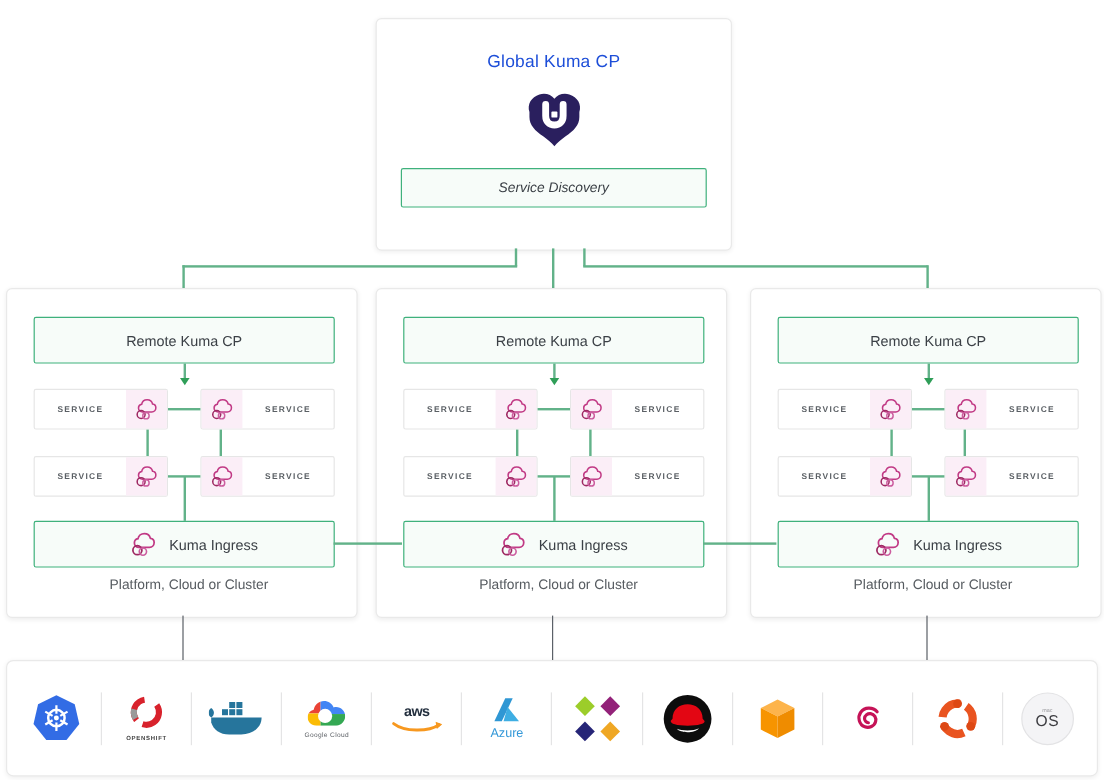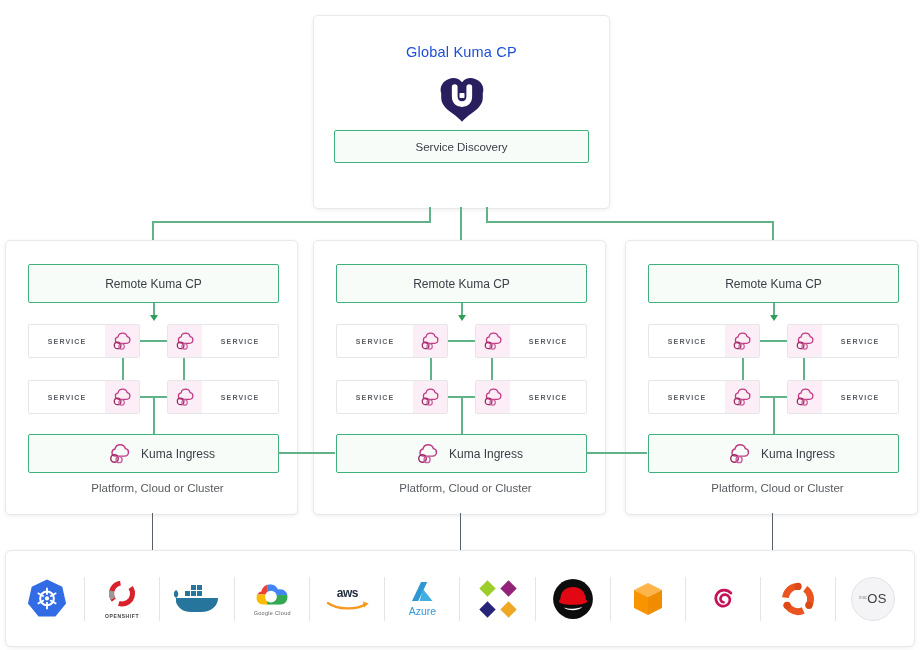--- a/index.html
+++ b/index.html
@@ -15,21 +15,21 @@
   .ln{position:absolute;background:#62b289;}
   .darkln{position:absolute;background:#5b6168;width:1px;}
   .ah{position:absolute;width:0;height:0;border-left:4px solid transparent;
     border-right:4px solid transparent;border-top:6px solid #2f9e58;}
 
   
   .global{left:313px;top:15px;width:295px;height:192px;}
   .g-title{position:absolute;top:28px;left:0;right:0;text-align:center;
     font-size:14.5px;color:#1d4ed8;font-weight:500;letter-spacing:.2px;}
   .bear{position:absolute;left:50%;top:58px;transform:translateX(-50%);}
-  .sd{left:20px;top:114px;width:255px;height:33px;font-size:11.5px;color:#3b4046;}
+  .sd{left:20px;top:124px;width:255px;height:33px;font-size:11.5px;color:#3b4046;font-style:italic;}
 
   
   .cluster{top:240px;width:291px;height:273px;}
   .cp{left:22px;top:23px;width:251px;height:39px;font-size:12px;color:#3b4046;}
   .svc{position:absolute;width:112px;height:34px;background:#fff;border:1px solid #e6e6e6;
     border-radius:2px;box-sizing:border-box;display:flex;}
   .svc.rev{flex-direction:row-reverse;}
   .svc-label{flex:1;display:flex;align-items:center;justify-content:center;
     font-size:7px;font-weight:bold;letter-spacing:1.1px;color:#5a5f64;}
   .dp-cell{width:34px;display:flex;align-items:center;justify-content:center;background:#fbeef7;}
@@ -40,21 +40,21 @@
   
   .bar{left:5px;top:550px;width:910px;height:97px;border-radius:6px;display:flex;
     align-items:center;padding:0 4px;box-sizing:border-box;}
   .cell{flex:1;display:flex;flex-direction:column;align-items:center;justify-content:center;gap:2px;}
   .divider{width:1px;height:44px;background:#e4e4e5;}
   .cap{font-size:5.5px;color:#5f6368;letter-spacing:.3px;}
   .os-cap{font-size:5px;font-weight:bold;color:#444;letter-spacing:.6px;}
   .aws-word{font-size:12px;font-weight:bold;color:#232f3e;line-height:12px;letter-spacing:-.5px;}
   .azure-word{font-size:10.5px;color:#3498d8;margin-top:1px;}
   .macos-circle{width:42px;height:42px;border-radius:50%;background:#f4f4f6;border:1px solid #e3e3e5;
-    display:flex;flex-direction:row;align-items:center;justify-content:center;line-height:1;}
+    display:flex;flex-direction:column;align-items:center;justify-content:center;line-height:1;}
   .mac-small{font-size:4.5px;color:#98989c;}
   .mac-os{font-size:13px;color:#3c3c40;letter-spacing:.5px;}
 </style>
 </head>
 <body>
 
 <svg width="0" height="0" style="position:absolute">
   <defs>
     <g id="dp-icon">
       <path d="M8.5 14.5 C6.3 14.5 4.8 12.9 4.8 11 C4.8 9.3 6 7.9 7.7 7.6 C8.1 5.2 10.2 3.5 12.7 3.5 C15.1 3.5 17.1 5.1 17.6 7.3 C19.3 7.5 20.6 8.9 20.6 10.7 C20.6 12.8 19 14.5 16.9 14.5 Z" fill="none" stroke="#c13a85" stroke-width="1.4"></path>

